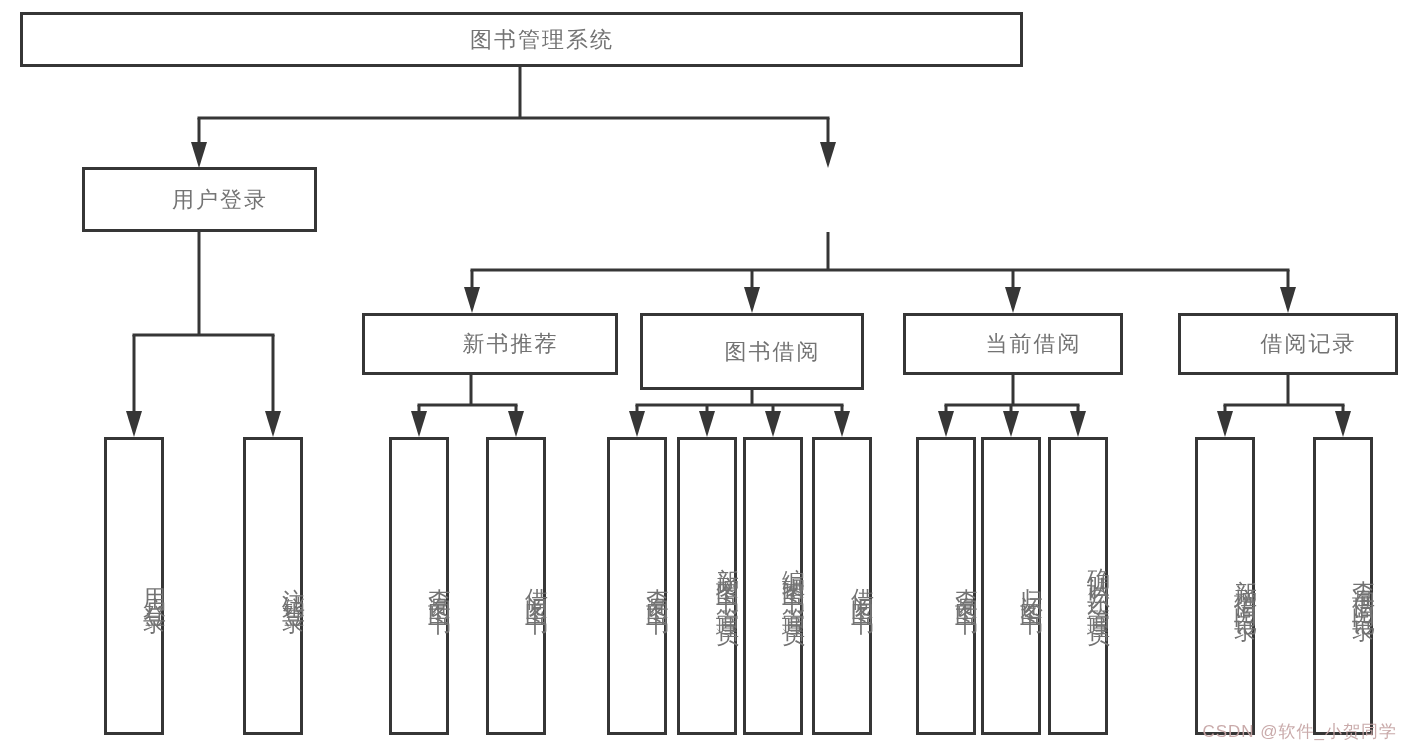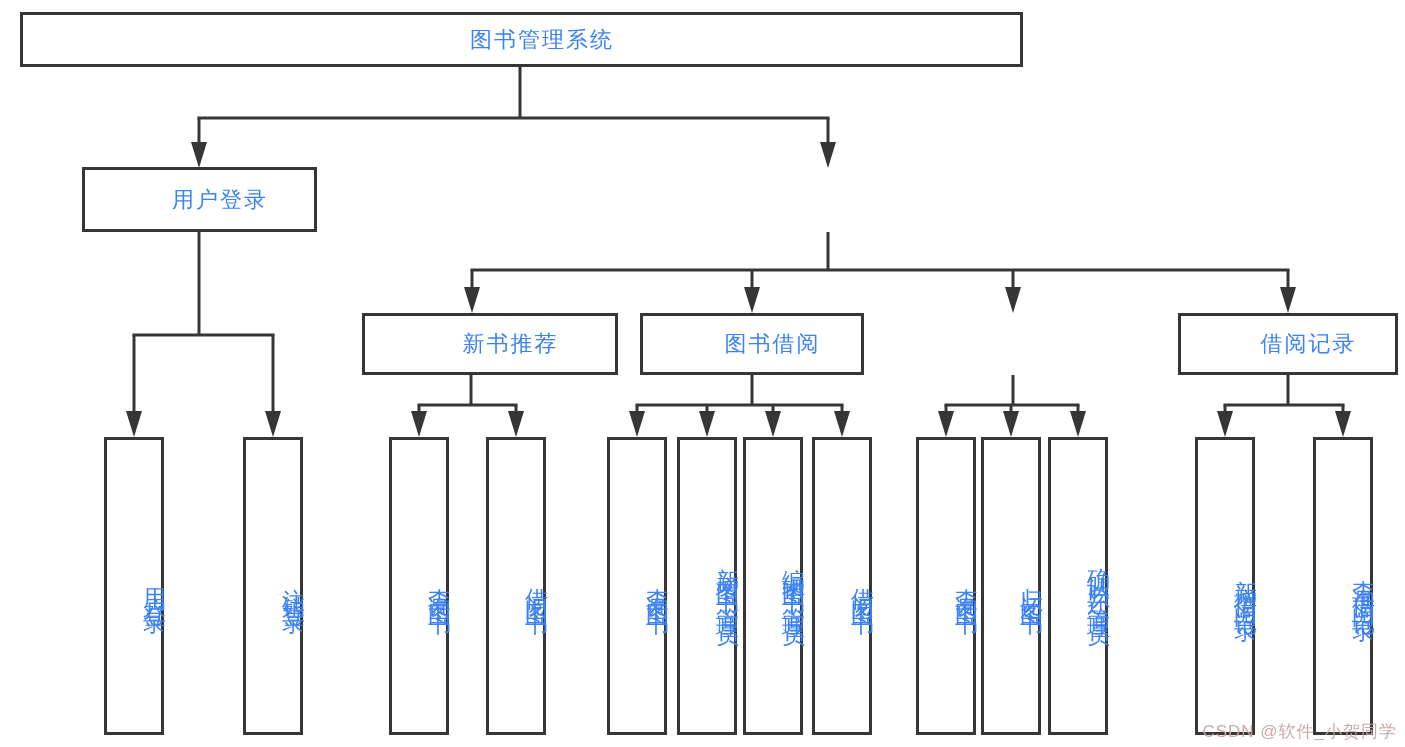--- a/index.html
+++ b/index.html
@@ -22,21 +22,21 @@
     height: 747px;
   }
   .box {
     position: absolute;
     box-sizing: border-box;
     background: #ffffff;
     border: 3px solid #363636;
     display: flex;
     align-items: center;
     justify-content: center;
-    color: #3b82f6;
+    color: #737373;
     padding-left: 41px;
   }
   .hlabel {
     font-size: 22px;
     letter-spacing: 2px;
     white-space: nowrap;
     line-height: 1;
   }
   .leaf .vlabel {
     writing-mode: vertical-rl;
@@ -142,22 +142,25 @@
     <span class="hlabel">图书管理系统</span>
   </div>
 
   <div class="box" style="left:82px; top:167px; width:235px; height:65px;">
     <span class="hlabel">用户登录</span>
   </div>
 
   <div class="box" style="left:362px; top:313px; width:256px; height:62px;">
     <span class="hlabel">新书推荐</span>
   </div>
-  <div class="box" style="left:640px; top:313px; width:224px; height:62px;">
+  <div class="box" style="left:640px; top:313px; width:224px; height:77px;">
     <span class="hlabel">图书借阅</span>
+  </div>
+  <div class="box" style="left:903px; top:313px; width:220px; height:62px;">
+    <span class="hlabel">当前借阅</span>
   </div>
   <div class="box" style="left:1178px; top:313px; width:220px; height:62px;">
     <span class="hlabel">借阅记录</span>
   </div>
 
   <div class="box leaf" style="left:104px; top:437px; width:60px; height:298px;">
     <span class="vlabel">用户登录</span>
   </div>
   <div class="box leaf" style="left:243px; top:437px; width:60px; height:298px;">
     <span class="vlabel">注销登录</span>

